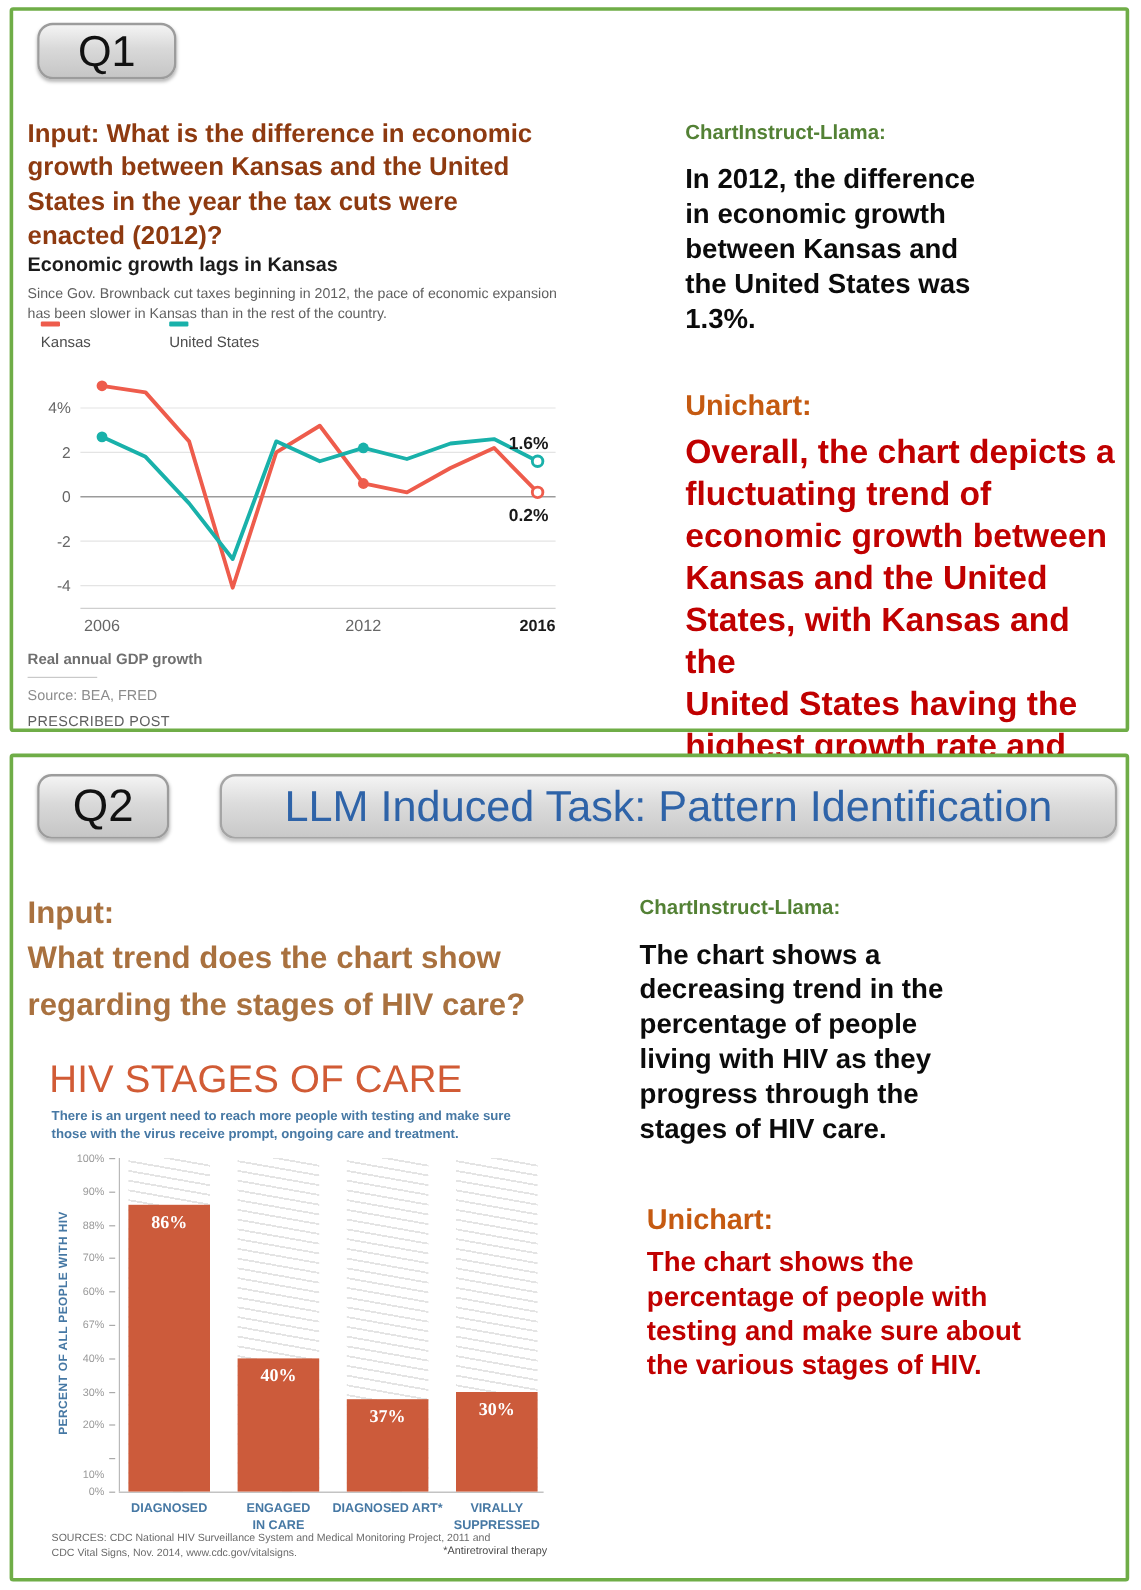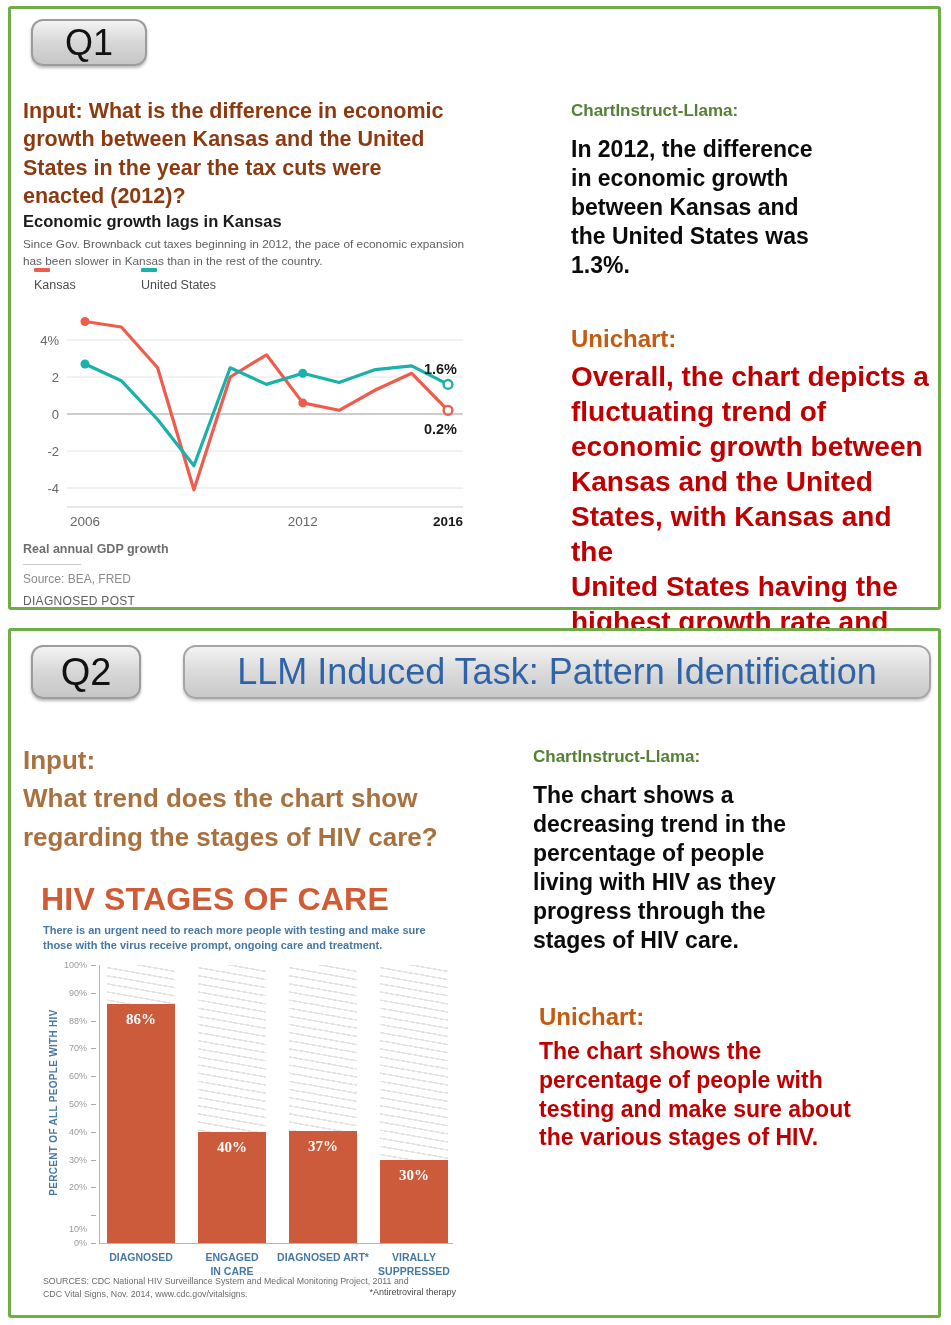--- a/index.html
+++ b/index.html
@@ -22,40 +22,40 @@
   .k-sub{font-size:11.8px;color:#5f5f5f;line-height:1.45;}
   .k-legend-label{font-size:12.5px;color:#4c4c4c;margin-top:6px;}
   .k-swatch{width:16px;height:4px;border-radius:1px;}
   .k-footer{font-size:12.5px;color:#6f6f6f;font-weight:bold;}
   .k-divider{width:58px;border-top:1px solid #c9c9c9;}
   .k-source{font-size:12px;color:#8c8c8c;}
   .k-credit{font-size:12px;color:#5f5f5f;letter-spacing:.3px;}
   svg text{font-family:"Liberation Sans",sans-serif;}
   
   .hchart{position:absolute;left:30px;top:250px;width:455px;height:428px;}
-  .h-title{font-size:32px;font-weight:bold;color:var(--hiv-title-orange,#D15B35);letter-spacing:.2px;}
+  .h-title{font-size:32px;font-weight:normal;color:var(--hiv-title-orange,#D15B35);letter-spacing:.2px;}
   .h-sub{font-size:11px;font-weight:bold;color:var(--hiv-blue,#4678A4);line-height:1.35;}
   .h-plot{position:absolute;left:0;top:84px;width:455px;height:320px;}
   .h-ylabel{position:absolute;left:-127px;top:132px;width:278px;text-align:center;transform:rotate(-90deg);font-size:10px;font-weight:bold;color:var(--hiv-blue,#4678A4);letter-spacing:.3px;}
   .h-tick-label{position:absolute;left:8px;width:38px;text-align:right;font-size:9px;color:#9a9a9a;}
   .h-tick-dash{position:absolute;left:50px;width:5px;height:1px;background:#aaa;}
   .h-axis{position:absolute;left:58px;top:0;width:1px;height:278px;background:#b9b9b9;}
   .h-baseline{position:absolute;left:58px;top:278px;width:354px;height:1px;background:#b5b5b5;}
   .h-col{position:absolute;top:0;width:68px;height:278px;background:repeating-linear-gradient(10deg,#ffffff 0 6.5px,#e4e4e4 6.5px 8px);font-family:Liberation Serif, serif;}
   .h-bar{position:absolute;bottom:0;left:0;width:100%;background:var(--hiv-orange,#CC5B3B);}
   .h-bar-label{position:absolute;top:7px;left:0;width:100%;text-align:center;color:#fff;font-weight:bold;font-size:15px;}
   .h-cat{position:absolute;top:286px;width:96px;text-align:center;font-size:10.5px;font-weight:bold;color:var(--hiv-blue,#4678A4);line-height:1.3;white-space:pre-line;}
   .h-sources{font-size:8.8px;color:#6b6b6b;line-height:1.5;}
   .h-footnote{font-size:9px;color:#4a4a4a;}
 </style>
 </head>
 <body>
 
 <div class="panel" style="top:6px;height:604px;">
-  <div class="badge abs" style="left:20px;top:10px;width:116px;height:47px;font-size:36px;">Q1</div>
+  <div class="badge abs" style="left:20px;top:10px;width:116px;height:47px;font-size:36px;border-radius:13px;">Q1</div>
 
   <div class="abs q1-input ml" style="left:12px;top:88px;width:520px;">Input: What is the difference in economic
 growth between Kansas and the United
 States in the year the tax cuts were
 enacted (2012)?</div>
 
   <div class="kchart">
     <div class="abs k-title" style="left:0;top:0;">Economic growth lags in Kansas</div>
     <div class="abs k-sub nw" style="left:0;top:24px;">Since Gov. Brownback cut taxes beginning in 2012, the pace of economic expansion
 has been slower in Kansas than in the rest of the country.</div>
@@ -92,21 +92,21 @@
         <text x="434" y="132.3" text-anchor="end" font-size="14.5" font-weight="bold" fill="#1a1a1a">0.2%</text>
         <circle cx="62" cy="62.05" r="4.5" fill="#19B1AA"></circle>
         <circle cx="279.8" cy="71.3" r="4.5" fill="#19B1AA"></circle>
         <circle cx="425" cy="82.4" r="4.4" fill="#fff" stroke="#19B1AA" stroke-width="2.4"></circle>
         <text x="434" y="72.4" text-anchor="end" font-size="14.5" font-weight="bold" fill="#1a1a1a">1.6%</text>
       </svg>
 
     <div class="abs k-footer" style="left:0;top:330px;">Real annual GDP growth</div>
     <div class="abs k-divider" style="left:0;top:352px;"></div>
     <div class="abs k-source" style="left:0;top:360px;">Source: BEA, FRED</div>
-    <div class="abs k-credit" style="left:0;top:382px;">DIAGNOSED POST</div>
+    <div class="abs k-credit" style="left:0;top:382px;">PRESCRIBED POST</div>
   </div>
 
   <div class="abs model-green" style="left:560px;top:92px;">ChartInstruct-Llama:</div>
   <div class="abs ans-black ml" style="left:560px;top:126px;width:340px;">In 2012, the difference
 in economic growth
 between Kansas and
 the United States was
 1.3%.</div>
   <div class="abs model-orange" style="left:560px;top:316px;">Unichart:</div>
   <div class="abs ans-red ml" style="left:560px;top:350px;width:365px;">Overall, the chart depicts a
@@ -140,21 +140,21 @@
           <div class="h-tick-label" style="top: -5px;">100%</div>
           <div class="h-tick-dash" style="top: 0px;"></div>
           <div class="h-tick-label" style="top: 22.8px;">90%</div>
           <div class="h-tick-dash" style="top: 27.8px;"></div>
           <div class="h-tick-label" style="top: 50.6px;">88%</div>
           <div class="h-tick-dash" style="top: 55.6px;"></div>
           <div class="h-tick-label" style="top: 78.4px;">70%</div>
           <div class="h-tick-dash" style="top: 83.4px;"></div>
           <div class="h-tick-label" style="top: 106.2px;">60%</div>
           <div class="h-tick-dash" style="top: 111.2px;"></div>
-          <div class="h-tick-label" style="top: 134px;">50%</div>
+          <div class="h-tick-label" style="top: 134px;">67%</div>
           <div class="h-tick-dash" style="top: 139px;"></div>
           <div class="h-tick-label" style="top: 161.8px;">40%</div>
           <div class="h-tick-dash" style="top: 166.8px;"></div>
           <div class="h-tick-label" style="top: 189.6px;">30%</div>
           <div class="h-tick-dash" style="top: 194.6px;"></div>
           <div class="h-tick-label" style="top: 217.4px;">20%</div>
           <div class="h-tick-dash" style="top: 222.4px;"></div>
           <div class="h-tick-label" style="top: 259px;">10%</div>
           <div class="h-tick-dash" style="top: 250.2px;"></div>
           <div class="h-tick-label" style="top: 273px;">0%</div>
@@ -168,21 +168,21 @@
           </div>
           <div class="h-cat" style="left: 52px;">DIAGNOSED</div>
           <div class="h-col" style="left: 157px;">
             <div class="h-bar" style="height: 111px;">
               <div class="h-bar-label">40%</div>
             </div>
           </div>
           <div class="h-cat" style="left: 143px;">ENGAGED
 IN CARE</div>
           <div class="h-col" style="left: 248px;">
-            <div class="h-bar" style="height: 112px;">
+            <div class="h-bar" style="height: 77px;">
               <div class="h-bar-label">37%</div>
             </div>
           </div>
           <div class="h-cat" style="left: 234px;">DIAGNOSED ART*</div>
           <div class="h-col" style="left: 339px;">
             <div class="h-bar" style="height: 83px;">
               <div class="h-bar-label">30%</div>
             </div>
           </div>
           <div class="h-cat" style="left: 325px;">VIRALLY

